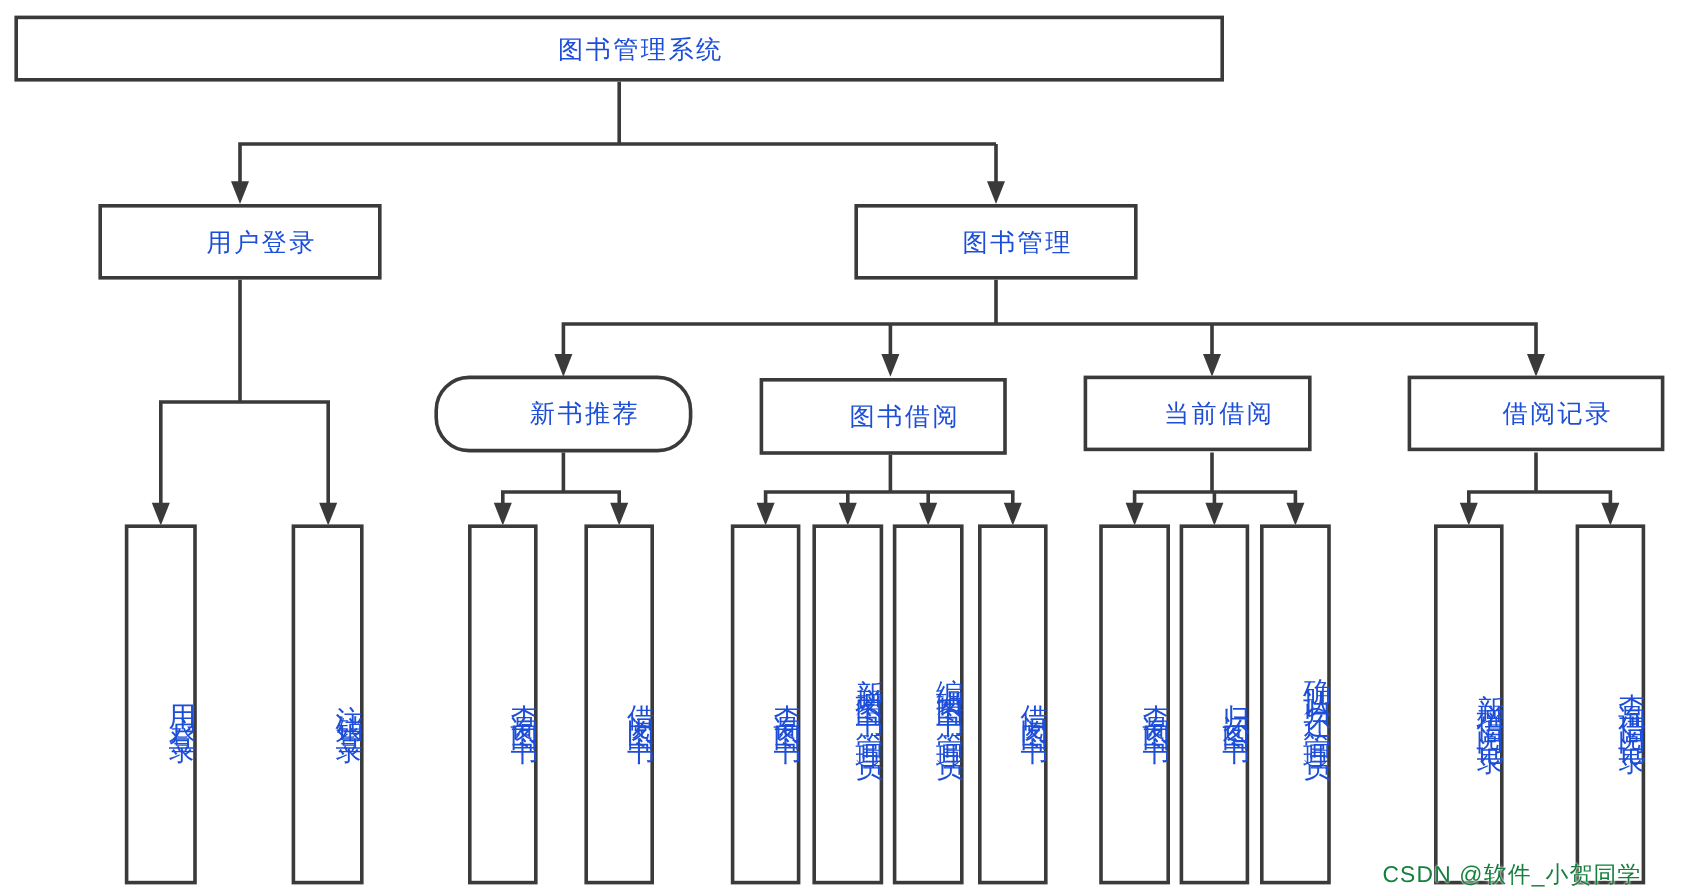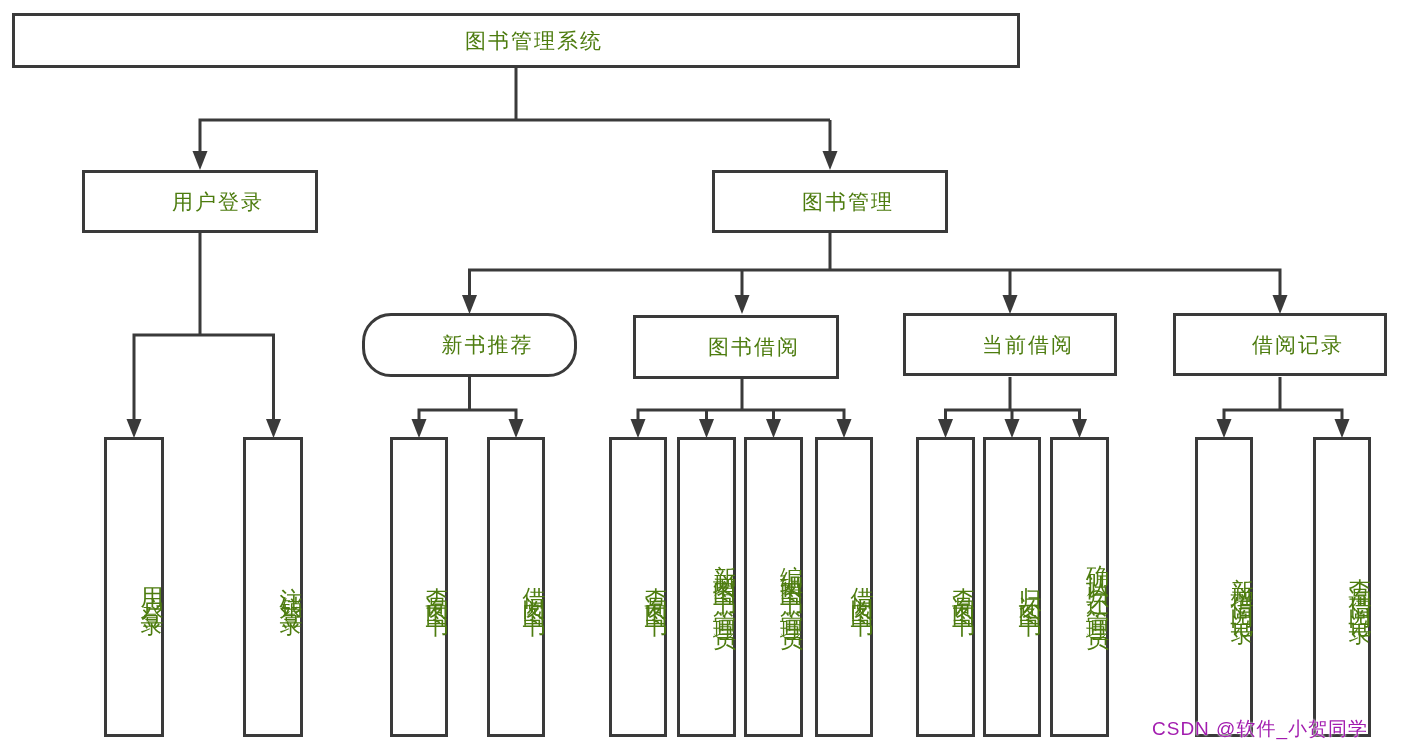--- a/index.html
+++ b/index.html
@@ -20,21 +20,21 @@
     left: 0;
     top: 0;
     width: 1405px;
     height: 747px;
   }
   .node {
     position: absolute;
     box-sizing: border-box;
     background: #ffffff;
     border: 3px solid #3a3a3a;
-    color: #4d7c0f;
+    color: #1d4ed8;
     display: flex;
     align-items: center;
     justify-content: center;
     text-align: center;
     padding-left: 36px;
   }
   .h-node {
     font-size: 21px;
     letter-spacing: 2px;
     white-space: nowrap;
@@ -46,21 +46,21 @@
     letter-spacing: 9px;
     line-height: 1;
     top: 437px;
     height: 300px;
   }
   .root-node     { left: 12px;  top: 13px;  width: 1008px; height: 55px; }
   .n-user-login  { left: 82px;  top: 170px; width: 236px;  height: 63px; }
   .n-book-mgmt   { left: 712px; top: 170px; width: 236px;  height: 63px; font-family: Liberation Mono, monospace; }
   .n-new-book    { left: 362px; top: 313px; width: 215px;  height: 64px; border-radius: 29px; }
   .n-book-borrow { left: 633px; top: 315px; width: 206px;  height: 64px; }
-  .n-cur-borrow  { left: 903px; top: 313px; width: 214px;  height: 63px; }
+  .n-cur-borrow  { left: 903px; top: 313px; width: 190px;  height: 63px; }
   .n-borrow-rec  { left: 1173px;top: 313px; width: 214px;  height: 63px; }
 
   .leaf-a1 { left: 104px;  width: 60px; }
   .leaf-a2 { left: 243px;  width: 60px; }
   .leaf-b1 { left: 390px;  width: 58px; }
   .leaf-b2 { left: 487px;  width: 58px; }
   .leaf-c1 { left: 609px;  width: 58px; }
   .leaf-c2 { left: 677px;  width: 59px; }
   .leaf-c3 { left: 744px;  width: 59px; }
   .leaf-c4 { left: 815px;  width: 58px; }
@@ -68,21 +68,21 @@
   .leaf-d2 { left: 983px;  width: 58px; }
   .leaf-d3 { left: 1050px; width: 59px; }
   .leaf-e1 { left: 1195px; width: 58px; }
   .leaf-e2 { left: 1313px; width: 58px; }
 
   .watermark {
     position: absolute;
     left: 1152px;
     top: 716px;
     font-size: 19px;
-    color: #a21caf;
+    color: #15803d;
     letter-spacing: 1px;
     white-space: nowrap;
     text-shadow: 0 0 2px #ffffff, 0 0 2px #ffffff;
     z-index: 5;
   }
 </style>
 </head>
 <body>
 
 <div class="canvas">

